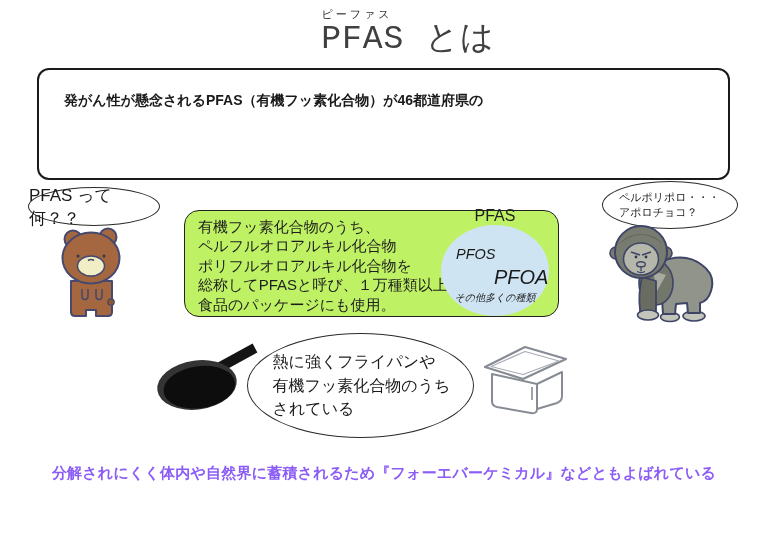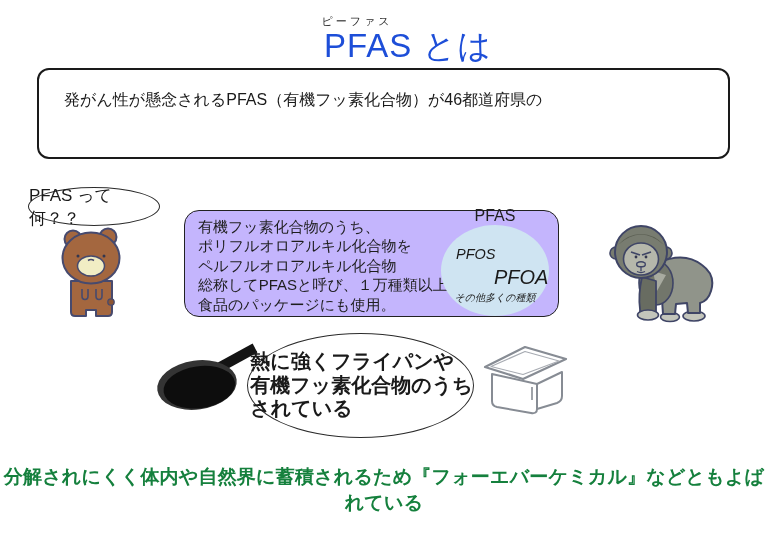--- a/index.html
+++ b/index.html
@@ -7,46 +7,46 @@
   body { font-family: "Liberation Sans", "DejaVu Sans", sans-serif; color: #1a1a1a; }
   .page {
     position: relative;
     width: 768px;
     height: 543px;
     background: #ffffff;
     overflow: hidden;
   }
 
   
-  .title-wrap { position: absolute; top: 11px; left: 0; width: 100%; text-align: center; }
+  .title-wrap { position: absolute; top: 5px; left: 0; width: 100%; text-align: center; font-family: Liberation Mono, monospace; }
   .furigana {
     display: inline-block;
     font-size: 11px;
     letter-spacing: 3px;
     color: #2b2b2b;
     transform: translateX(-27px);
   }
   .main-title {
     font-size: 33px;
-    color: #1d4ed8;
+    color: #404040;
     letter-spacing: 1px;
     line-height: 1.05;
     padding-left: 48px;
   }
 
   
   .headline-box {
     position: absolute;
     left: 37px; top: 68px;
-    width: 693px; height: 91px;
+    width: 693px; height: 112px;
     border: 2.5px solid #1a1a1a;
     border-radius: 12px;
     padding: 15px 18px 0 25px;
-    font-size: 16px;
-    font-weight: 400;
+    font-size: 14px;
+    font-weight: 700;
     line-height: 30px;
     background: #fff;
   }
 
   
   .bubble {
     position: absolute;
     border: 1.6px solid #2b2b2b;
     border-radius: 50%;
     background: #fff;
@@ -59,34 +59,34 @@
     left: 602px; top: 181px; width: 136px; height: 48px;
     font-size: 11px; line-height: 15px;
     flex-direction: column; align-items: flex-start;
     padding-left: 16px;
   }
   .bubble-usage {
     left: 247px; top: 333px; width: 227px; height: 105px;
     border-width: 1.7px;
   }
   .bubble-usage .usage-text {
-    font-size: 20px;
+    font-size: 16px;
     line-height: 23.5px;
-    font-weight: 700;
+    font-weight: 400;
     padding-left: 2px;
   }
 
   
   .definition-box {
     position: absolute;
     left: 184px; top: 210px;
     width: 375px; height: 107px;
     border: 1.7px solid #222;
     border-radius: 15px;
-    background: #c4b5fd;
+    background: #bef264;
   }
   .definition-text {
     position: absolute;
     left: 13px; top: 6px;
     font-size: 15px;
     line-height: 19.4px;
     color: #1e1e1e;
     white-space: nowrap;
   }
   .venn-label {
@@ -120,23 +120,23 @@
   .gorilla-illus { left: 606px; top: 223px; width: 120px; height: 101px; }
   .pan-illus { left: 151px; top: 339px; width: 114px; height: 76px; }
   .container-illus { left: 479px; top: 341px; width: 94px; height: 84px; }
 
   
   .footer-text {
     position: absolute;
     left: 0; top: 464px;
     width: 100%;
     text-align: center;
-    font-size: 19px;
+    font-size: 15px;
     font-weight: 600;
-    color: #15803d;
+    color: #8b5cf6;
     letter-spacing: 0.2px;
   }
 </style>
 </head>
 <body>
 
 <div class="page">
 
   <div class="title-wrap">
     <div class="furigana">ピーファス</div>
@@ -163,35 +163,39 @@
       <ellipse cx="41" cy="41" rx="13.5" ry="10" fill="#f1edc4" stroke="#474a6e" stroke-width="1.5"></ellipse>
       <path d="M38,35.5 Q41,33.5 44,35.5" fill="none" stroke="#474a6e" stroke-width="1.6"></path>
       <circle cx="28" cy="31" r="1.5" fill="#33364f"></circle>
       <circle cx="54" cy="31" r="1.5" fill="#33364f"></circle>
     </svg>
   </div>
 
   <div class="definition-box">
     <div class="definition-text">
       <div>有機フッ素化合物のうち、</div>
+      <div>ペルフルオロアルキル化合物</div>
       <div>ポリフルオロアルキル化合物を</div>
-      <div>ペルフルオロアルキル化合物</div>
       <div>総称してPFASと呼び、１万種類以上の</div>
       <div>食品のパッケージにも使用。</div>
     </div>
     <div class="venn-wrap">
       <div class="venn-label">PFAS</div>
       <div class="venn-ellipse">
         <span class="venn-item-1">PFOS</span>
         <span class="venn-item-2">PFOA</span>
         <span class="venn-item-3">その他多くの種類</span>
       </div>
     </div>
   </div>
 
+  <div class="bubble bubble-right">
+    <span>ペルポリポロ・・・</span>
+    <span>アポロチョコ？</span>
+  </div>
 
   <div class="illus gorilla-illus">
     <svg viewBox="0 0 120 101" width="120" height="101">
       <ellipse cx="88" cy="93" rx="11" ry="5" fill="#c3c5bb" stroke="#3f4566" stroke-width="1.6"></ellipse>
       <ellipse cx="64" cy="94" rx="9.5" ry="4.5" fill="#c3c5bb" stroke="#3f4566" stroke-width="1.6"></ellipse>
       <path d="M52,40 Q78,28 96,42 Q110,52 105,68 Q102,78 94,80 L94,90 L82,90 L81,80 L70,81 L69,91 L57,91 L55,62 Z" fill="#90948a" stroke="#3f4566" stroke-width="2" stroke-linejoin="round"></path>
       <ellipse cx="50" cy="60" rx="17" ry="22" fill="#72766b" stroke="#3f4566" stroke-width="1.6"></ellipse>
       <path d="M47,48 L60,52 L51,68 Z" fill="#a8aba0" stroke="none"></path>
       <path d="M36,54 Q32,72 34,86 L34,90 L50,90 L50,58 Z" fill="#686c61" stroke="#3f4566" stroke-width="1.8" stroke-linejoin="round"></path>
       <ellipse cx="42" cy="92" rx="10.5" ry="5" fill="#c3c5bb" stroke="#3f4566" stroke-width="1.6"></ellipse>

